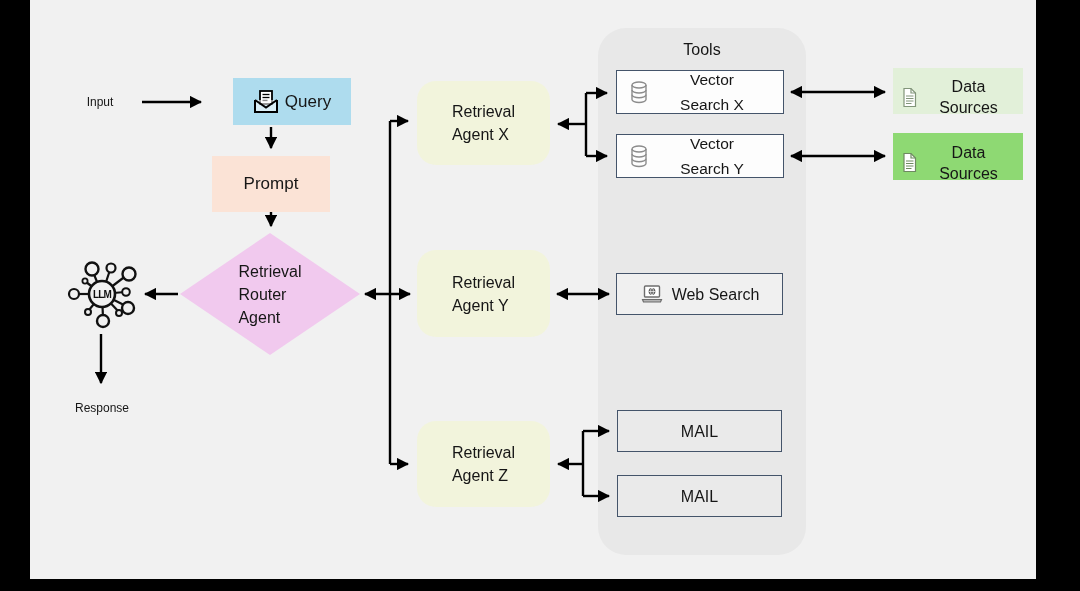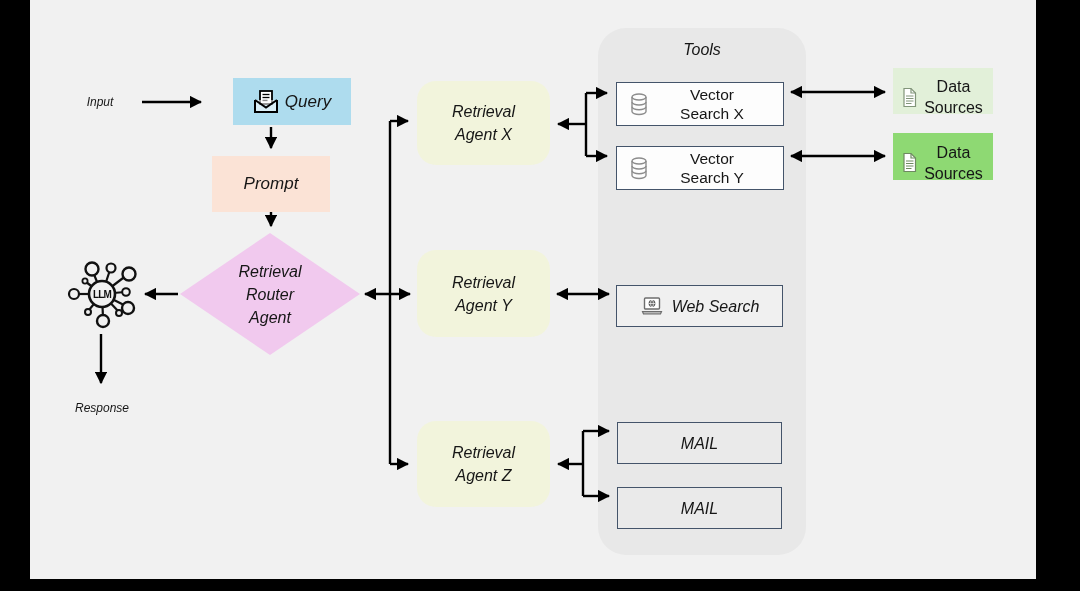--- a/index.html
+++ b/index.html
@@ -8,21 +8,21 @@
     background:#f1f1f1;
     font-family:"Liberation Sans", sans-serif;
     color:#161616;
   }
   .bar{position:absolute; background:#000; z-index:50;}
   #bar-left{left:0; top:0; width:30px; height:591px;}
   #bar-right{left:1036px; top:0; width:44px; height:591px;}
   #bar-bottom{left:0; top:579px; width:1080px; height:12px;}
 
   .abs{position:absolute;}
-  .center{display:flex; align-items:center; justify-content:center; text-align:center;font-style:italic;}
+  .center{display:flex; align-items:center; justify-content:center; text-align:left;}
   .ml{white-space:pre-line;}
 
   
   .txt{font-size:12px; line-height:20px;}
   #input-label{left:52px; top:91px; width:96px; height:22px;}
   #response-label{left:48px; top:397px; width:108px; height:22px;}
 
   
   #query-box{left:212px; top:78px; width:118px; height:47px; background:#aedcee; gap:6px; font-size:17px;margin-left:21px;}
   #prompt-box{left:212px; top:156px; width:118px; height:56px; background:#fbe3d6; font-size:17px;}
@@ -35,30 +35,30 @@
     left:417px; width:133px; background:#f2f4dc; border-radius:19px;
     font-size:16px; line-height:23px;
   }
   #agent-x{top:81px; height:84px;}
   #agent-y{top:250px; height:87px;}
   #agent-z{top:421px; height:86px;}
 
   
   #tools-panel{left:598px; top:28px; width:208px; height:527px; background:#e8e8e8; border-radius:28px; z-index:1;}
   #tools-title{left:598px; top:39px; width:208px; height:22px; font-size:16px; z-index:3;}
-  .tool-box{border:1.6px solid #44546a; box-sizing:border-box; z-index:3; font-size:15.5px; line-height:19px;margin-top:12px;}
+  .tool-box{border:1.6px solid #44546a; box-sizing:border-box; z-index:3; font-size:15.5px; line-height:25px;}
   .tool-box .tool-label{flex:1; text-align:center;}
   #vector-search-x{left:616px; top:70px; width:168px; height:44px; background:#fdfdfd; display:flex; align-items:center; padding:0 8px 0 12px;}
   #vector-search-y{left:616px; top:134px; width:168px; height:44px; background:#fdfdfd; display:flex; align-items:center; padding:0 8px 0 12px;}
   #web-search{left:616px; top:273px; width:167px; height:42px; background:#f0f0f0; gap:8px; font-size:16px;}
   #mail-box{left:617px; top:410px; width:165px; height:42px; background:#eaeaea; font-size:16px;}
   #chat-box{left:617px; top:475px; width:165px; height:42px; background:#eaeaea; font-size:16px;}
 
   
-  .ds-box{left:893px; width:100px; display:flex; align-items:center; padding:12px 4px 0 8px; box-sizing:border-box; z-index:3; font-size:16px; line-height:21px;}
+  .ds-box{left:893px; width:130px; display:flex; align-items:center; padding:12px 4px 0 8px; box-sizing:border-box; z-index:3; font-size:16px; line-height:21px;}
   .ds-box .ds-label{flex:1; text-align:center;}
   #data-sources-1{top:68px; height:46px; background:#e2f0d9;}
   #data-sources-2{top:133px; height:47px; background:#8ed973;}
 
   #connector-layer{position:absolute; left:0; top:0; z-index:2;}
   .node{z-index:3;}
   #llm-icon{left:63px; top:255px; z-index:3;}
 </style>
 </head>
 <body>

